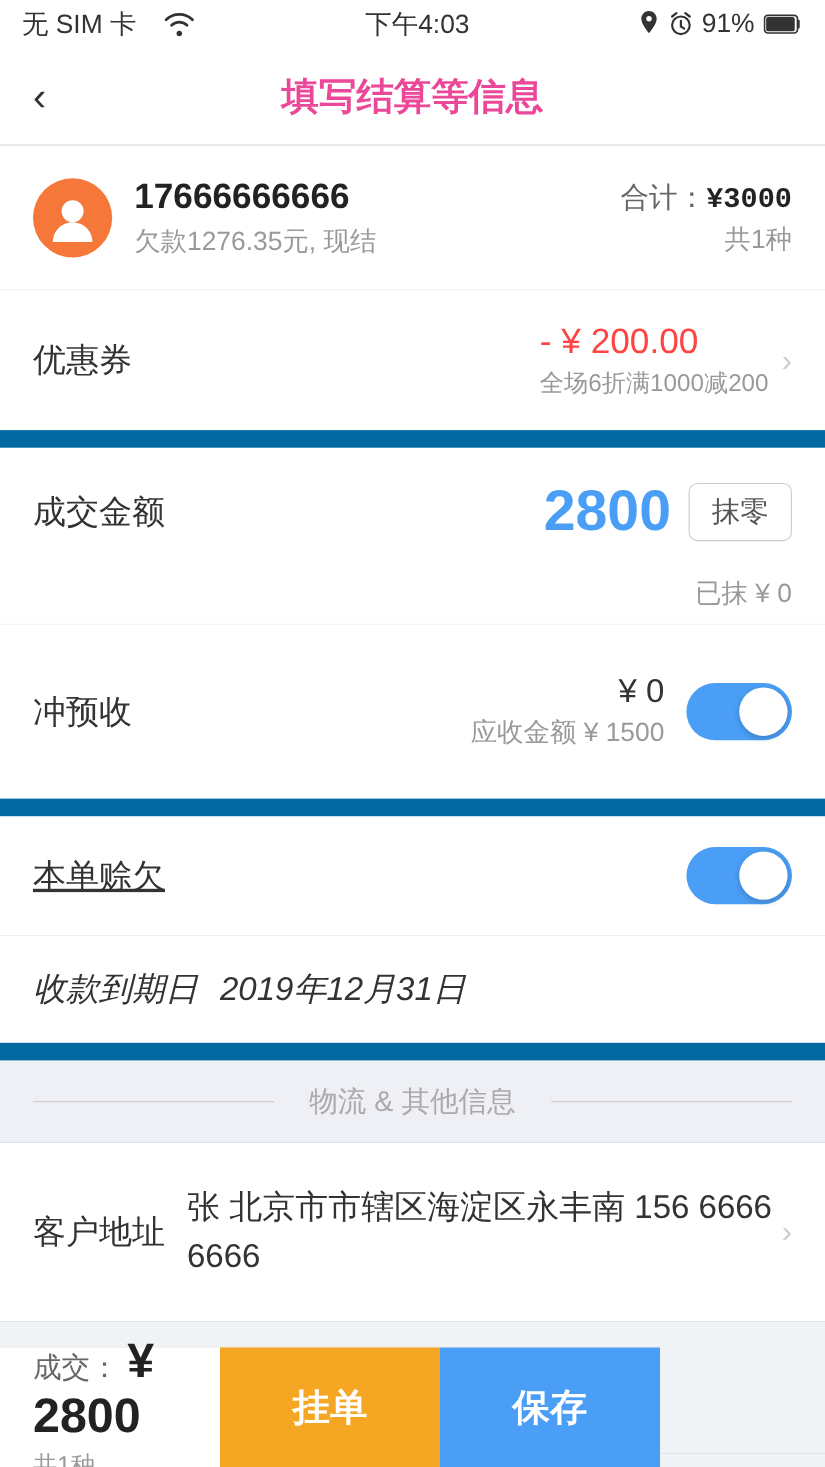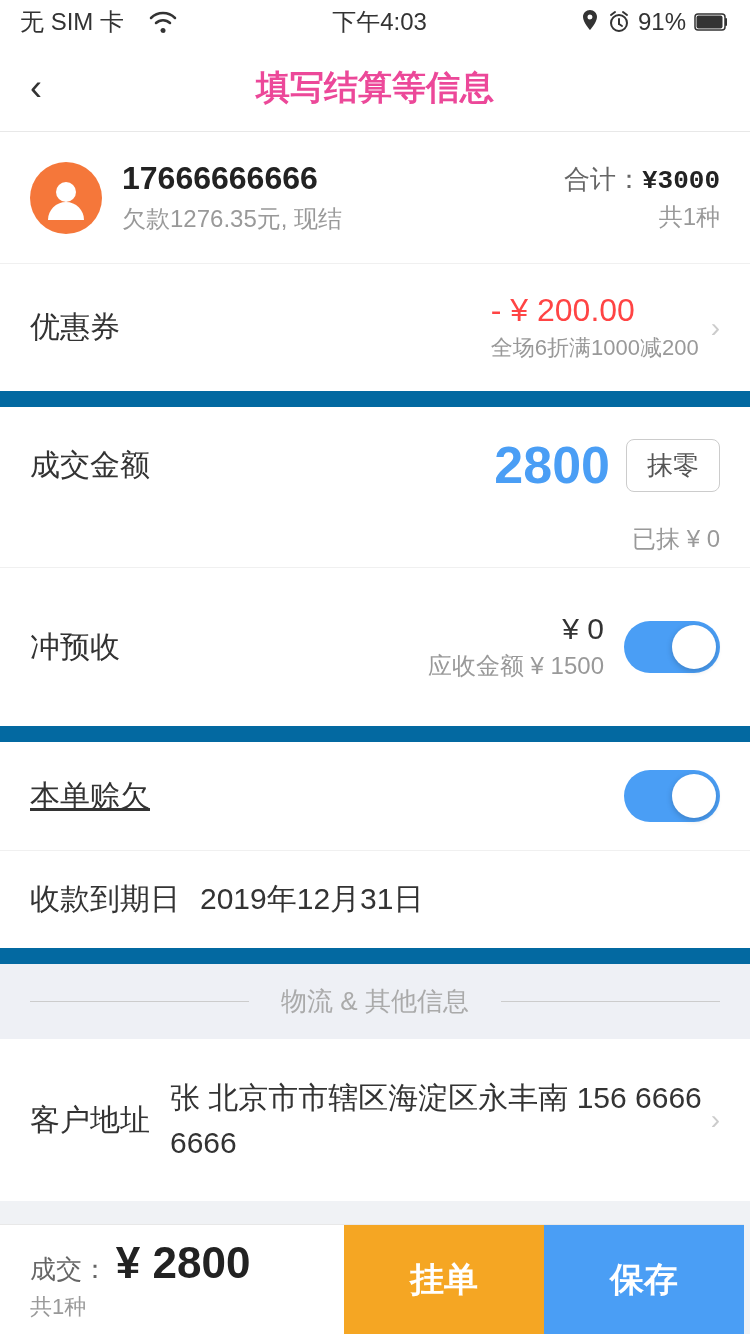--- a/index.html
+++ b/index.html
@@ -160,20 +160,21 @@
       justify-content: space-between;
     }
     .credit-label { font-size: 30px; color: #333; text-decoration: underline; }
 
     
     .due-row {
       padding: 28px 30px;
       display: flex;
       align-items: center;
       border-top: 1px solid #f0f0f0;
+      font-style: italic;
     }
     .due-label { font-size: 30px; color: #333; margin-right: 20px; }
     .due-date { font-size: 30px; color: #333; }
 
     
     .logistics-sep {
       background: #eef0f5;
       display: flex;
       align-items: center;
       justify-content: center;
@@ -197,21 +198,21 @@
     .address-chevron { color: #ccc; font-size: 28px; flex-shrink: 0; }
 
     
     .bottom-spacer { height: 120px; background: #f0f2f5; }
 
     
     .bottom-bar {
       position: fixed;
       bottom: 0;
       left: 0;
-      width: 744px;
+      width: 600px;
       height: 110px;
       background: #fff;
       display: flex;
       align-items: stretch;
       border-top: 1px solid #e8e8e8;
     }
     .bottom-info {
       flex: 1;
       display: flex;
       flex-direction: column;

